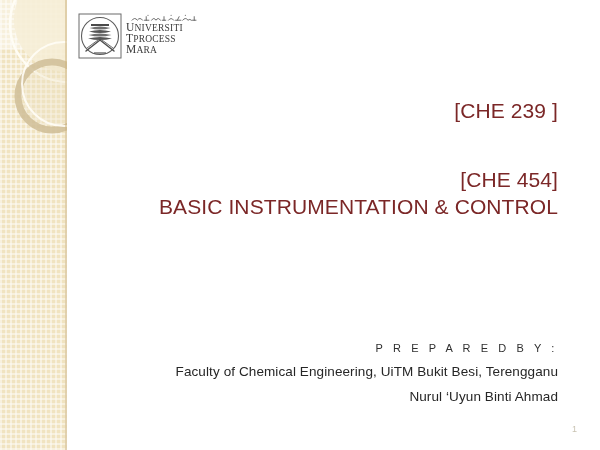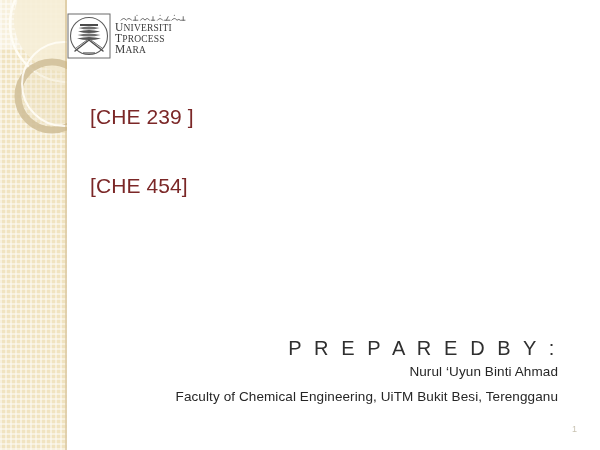--- a/index.html
+++ b/index.html
@@ -58,21 +58,21 @@
   }
   #deco-svg {
     position: absolute;
     left: 0;
     top: 0;
   }
 
   
   #logo {
     position: absolute;
-    left: 67px;
+    left: 78px;
     top: 13px;
     width: 122px;
     height: 48px;
   }
   #logo-emblem {
     position: absolute;
     left: 0;
     top: 0;
   }
   #logo-wordmark {
@@ -93,23 +93,23 @@
     line-height: 10.2px;
     letter-spacing: 0.2px;
     white-space: nowrap;
   }
   .logo-line .cap { font-size: 11.5px; }
 
   
   #title-block {
     position: absolute;
     left: 90px;
-    top: 103px;
+    top: 97px;
     width: 468px;
-    text-align: left;
+    text-align: right;
   }
   .title-line {
     color: #7b2727;
     font-family: "Liberation Sans", sans-serif;
     font-size: 21px;
     line-height: 27px;
     letter-spacing: 0.1px;
     white-space: nowrap;
     text-shadow:
        1px 1px 0 rgba(255,255,255,0.95),
@@ -120,21 +120,21 @@
   
   #prepared-block {
     position: absolute;
     left: 60px;
     top: 336px;
     width: 498px;
     text-align: right;
   }
   #prepared-label {
     color: #2f2f2f;
-    font-size: 20px;
+    font-size: 11px;
     line-height: 24px;
     letter-spacing: 3.6px;
     white-space: nowrap;
   }
   .prepared-line {
     color: #262626;
     font-size: 13.5px;
     line-height: 24.5px;
     letter-spacing: 0.1px;
     white-space: nowrap;
@@ -226,23 +226,24 @@
       <div class="logo-line">
         <span class="cap">M</span><span>ARA</span>
       </div>
     </div>
   </div>
 
   <div id="title-block">
     <div class="title-line">[CHE 239 ]</div>
     <div class="title-gap"></div>
     <div class="title-line">[CHE 454]</div>
+    <div class="title-line">BASIC INSTRUMENTATION &amp; CONTROL</div>
   </div>
 
   <div id="prepared-block">
     <div id="prepared-label">P R E P A R E D B Y :</div>
+    <div class="prepared-line">Faculty of Chemical Engineering, UiTM Bukit Besi, Terengganu</div>
     <div class="prepared-line">Nurul ‘Uyun Binti Ahmad</div>
-    <div class="prepared-line">Faculty of Chemical Engineering, UiTM Bukit Besi, Terengganu</div>
   </div>
 
   <div id="page-number">1</div>
 
 </div>
 
 </body></html>

